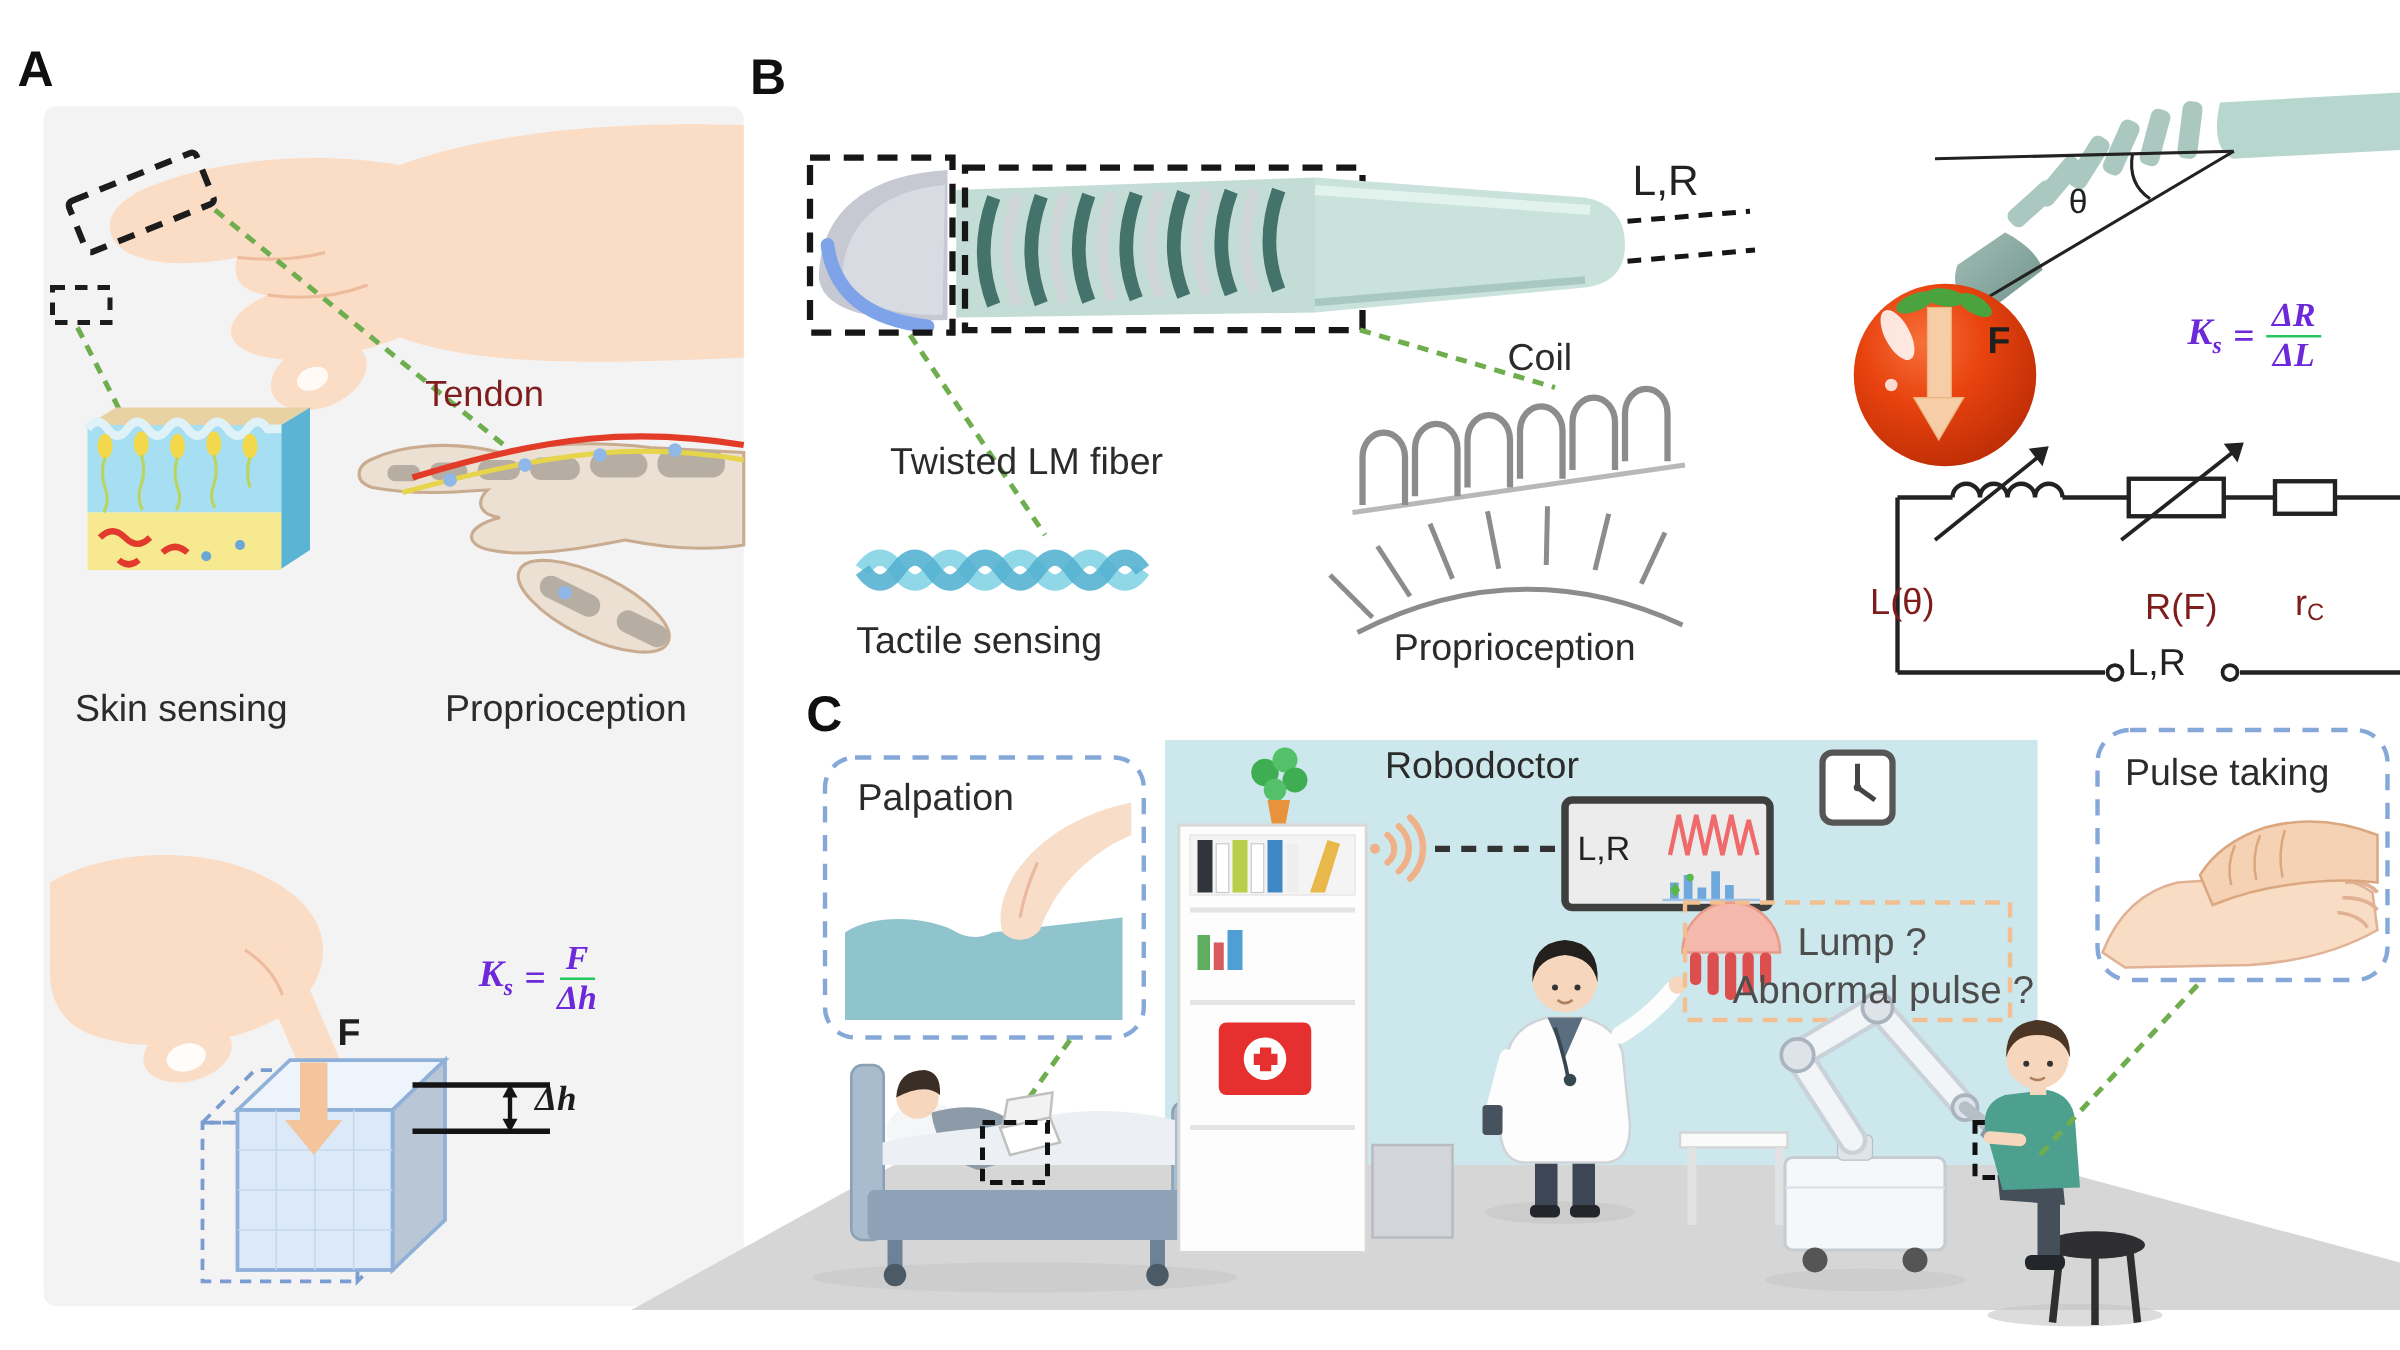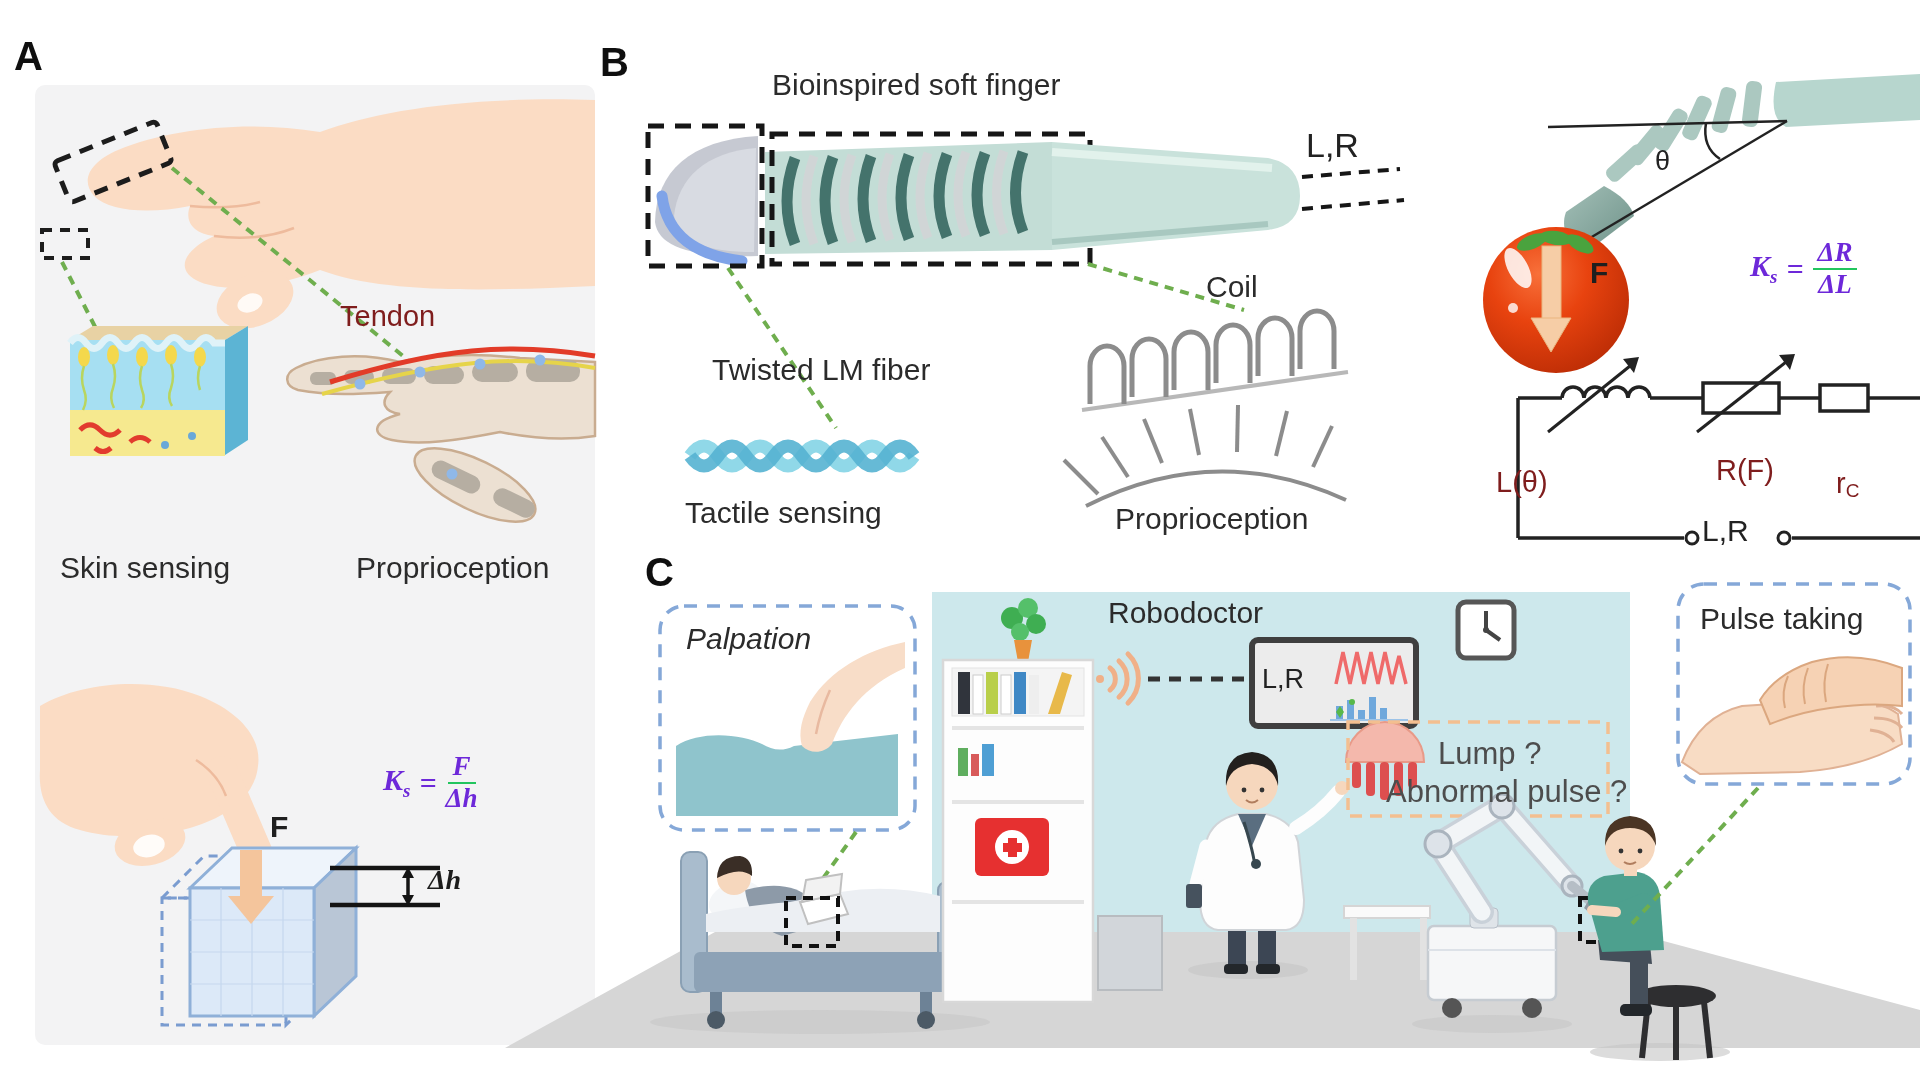--- a/index.html
+++ b/index.html
@@ -442,42 +442,41 @@
   <span><span>K</span><sub>s</sub></span>
   <span>=</span>
   <span class="frac">
     <span class="num">F</span>
     <span class="den">Δh</span>
   </span>
 </div>
 <div class="t serifit" style="left:428px;top:866px;">Δh</div>
 
 <div class="t plabel" style="left:600px;top:42px;">B</div>
-<div class="t lbl30" style="left:772px;top:70px;">Bioinspired soft finger</div>
 <div class="t" style="left:1306px;top:128px;font-size:34px;color:#222;">L,R</div>
 <div class="t lbl30" style="left:712px;top:355px;">Twisted LM fiber</div>
 <div class="t lbl30" style="left:685px;top:498px;">Tactile sensing</div>
 <div class="t lbl30" style="left:1206px;top:272px;">Coil</div>
 <div class="t lbl30" style="left:1115px;top:504px;">Proprioception</div>
 <div class="t" style="left:1655px;top:148px;font-size:27px;color:#222;">θ</div>
 <div class="t flabel" style="left:1590px;top:258px;">F</div>
 <div class="t formula" style="left:1750px;top:238px;">
   <span><span>K</span><sub>s</sub></span>
   <span>=</span>
   <span class="frac">
     <span class="num">ΔR</span>
     <span class="den">ΔL</span>
   </span>
 </div>
 <div class="t lbl29" style="left:1496px;top:420px;">L(θ)</div>
-<div class="t lbl29" style="left:1716px;top:408px;">R(F)</div>
+<div class="t lbl29" style="left:1716px;top:424px;">R(F)</div>
 <div class="t lbl29" style="left:1836px;top:421px;"><span>r</span><span class="sub-c">C</span></div>
 <div class="t lbl30" style="left:1702px;top:516px;color:#222;">L,R</div>
 
 <div class="t plabel" style="left:645px;top:552px;">C</div>
-<div class="t lbl30" style="left:686px;top:624px;font-style:italic;">Palpation</div>
+<div class="t lbl30" style="left:686px;top:624px;">Palpation</div>
 <div class="t lbl30" style="left:1108px;top:598px;">Robodoctor</div>
 <div class="t" style="left:1262px;top:666px;font-size:27px;color:#222;">L,R</div>
 <div class="t lbl27" style="left:1438px;top:738px;">Lump ?</div>
 <div class="t lbl27" style="left:1386px;top:776px;">Abnormal pulse ?</div>
 <div class="t lbl30" style="left:1700px;top:604px;text-align:right;">Pulse taking</div>
 
 </div>
 
 </body></html>

